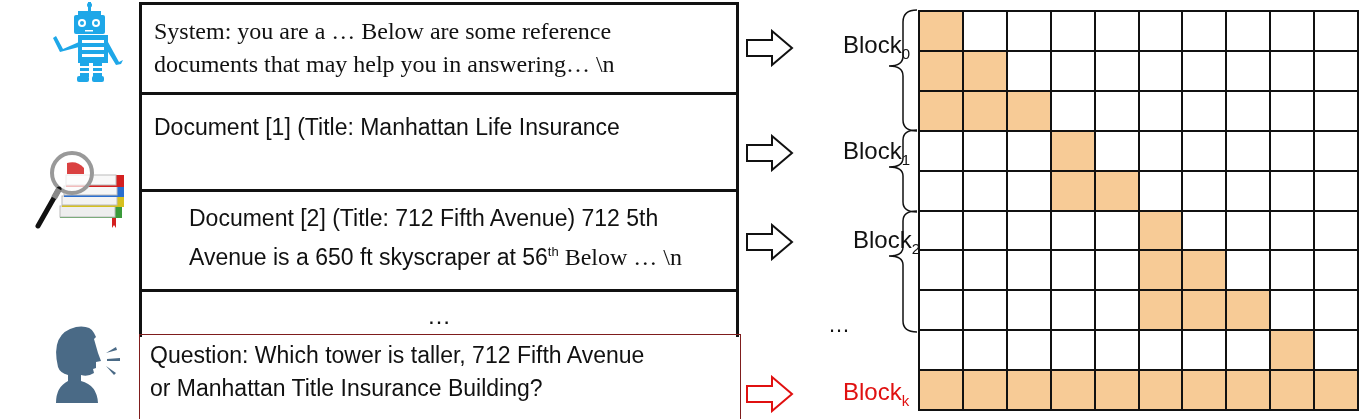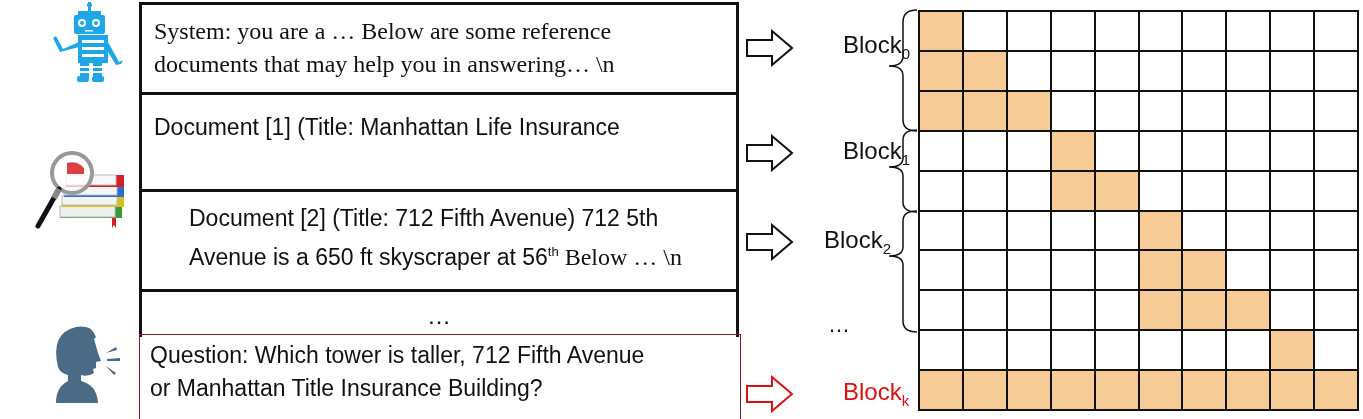--- a/index.html
+++ b/index.html
@@ -113,21 +113,21 @@
 <div class="block-label" style="left:799px;top:31px;"><span>Block</span><sub>0</sub></div>
 
 <svg class="abs" style="left:746px;top:134px" width="48" height="38" viewBox="0 0 48 38">
     <path d="M1 11 H26 V2 L46 19 L26 36 V27 H1 Z" fill="#fff" stroke="#111" stroke-width="2"></path>
   </svg>
 <div class="block-label" style="left:799px;top:137px;"><span>Block</span><sub>1</sub></div>
 
 <svg class="abs" style="left:746px;top:223px" width="48" height="38" viewBox="0 0 48 38">
     <path d="M1 11 H26 V2 L46 19 L26 36 V27 H1 Z" fill="#fff" stroke="#111" stroke-width="2"></path>
   </svg>
-<div class="block-label" style="left:780px;top:226px;"><span>Block</span><sub>2</sub></div>
+<div class="block-label" style="left:809px;top:226px;"><span>Block</span><sub>2</sub></div>
 
 <div class="abs" style="left:828px;top:312px;font-size:22px;">…</div>
 
 <svg class="abs" style="left:746px;top:375px" width="48" height="38" viewBox="0 0 48 38">
     <path d="M1 11 H26 V2 L46 19 L26 36 V27 H1 Z" fill="#fff" stroke="#e01010" stroke-width="2"></path>
   </svg>
 <div class="block-label" style="left:799px;top:378px;color:#e01010;"><span>Block</span><sub>k</sub></div>
 
 <svg class="abs" style="left:885px;top:8px" width="35" height="125" viewBox="0 0 35 125">
     <path d="M32 2 Q18 2 18 14 L18 48 Q18 58 4 58 Q18 58 18 68 L18 112 Q18 123 32 123" fill="none" stroke="#111" stroke-width="1.5"></path>

